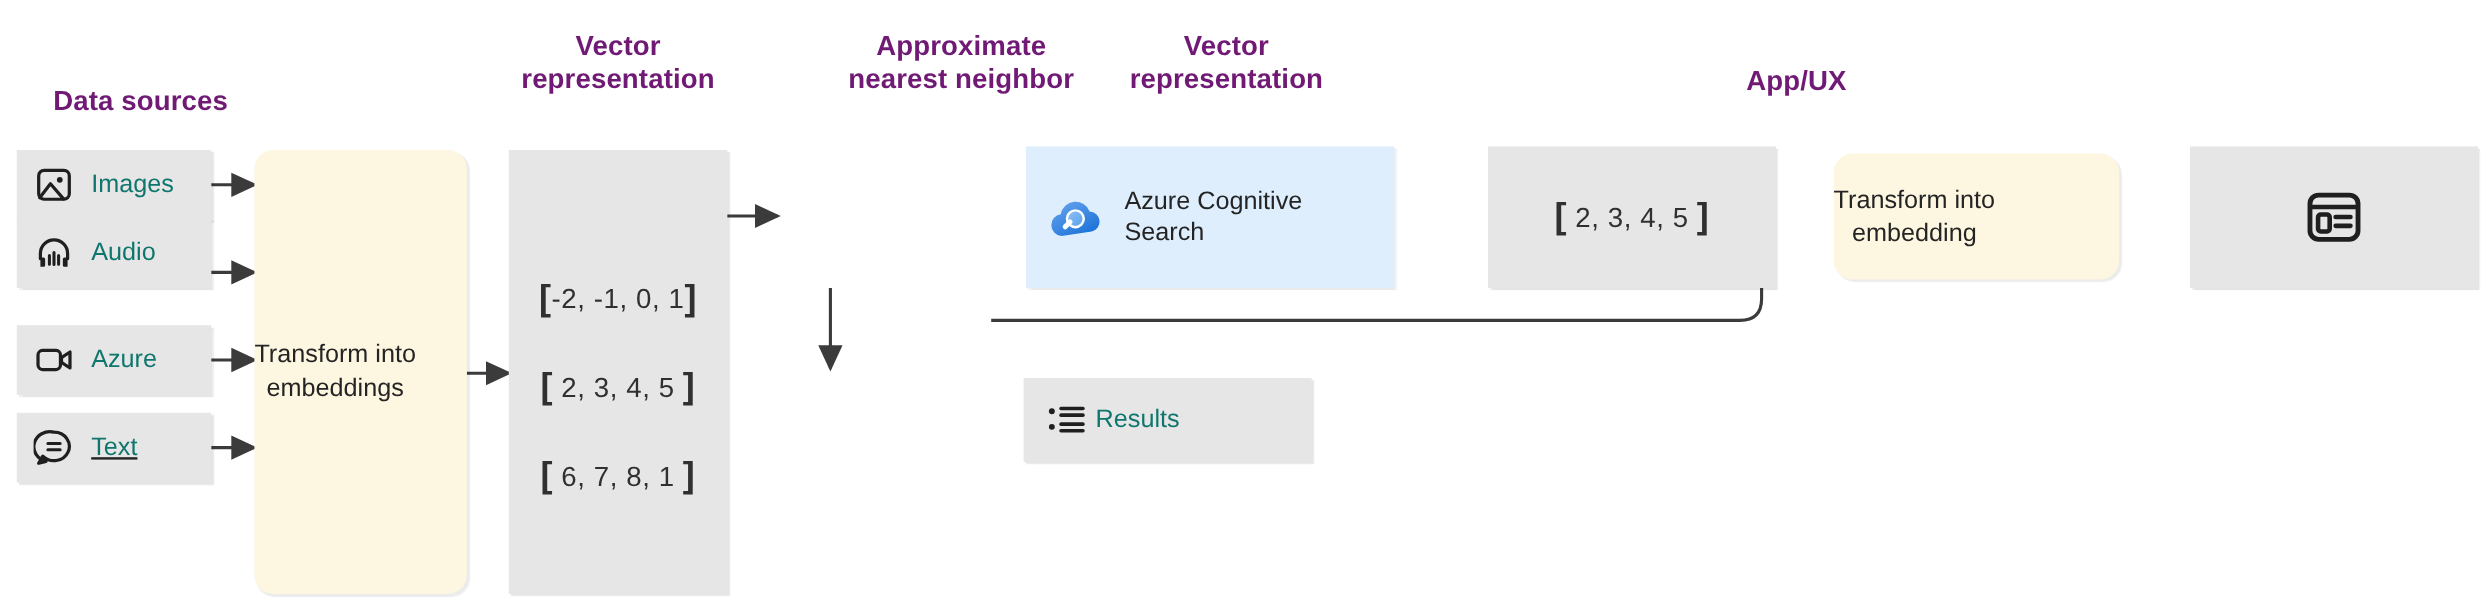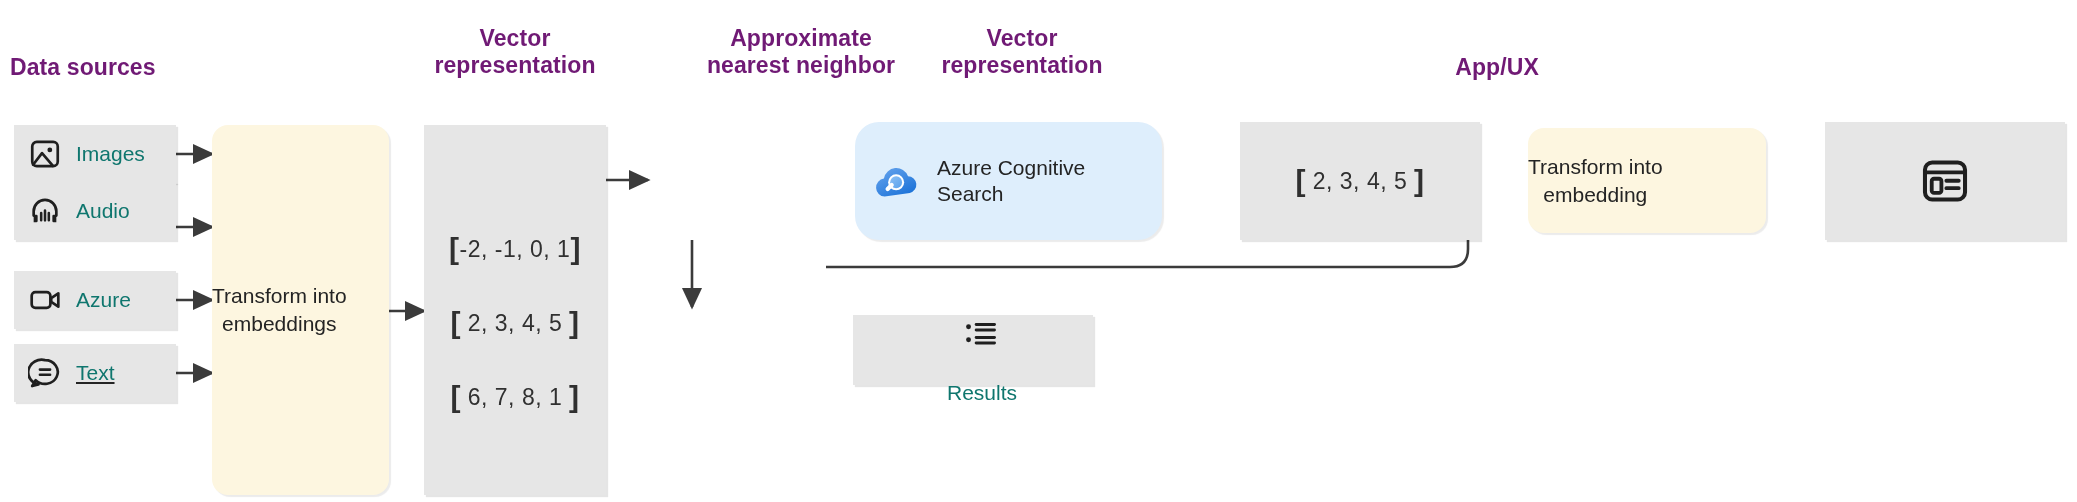--- a/index.html
+++ b/index.html
@@ -70,26 +70,25 @@
 
   .vec-single{
     background:#e6e6e6;
     box-shadow:2px 2px 1px rgba(0,0,0,0.10);
     display:flex;align-items:center;justify-content:center;
   }
 
   .azure-box{
     display:flex;align-items:center;gap:14px;
     padding-left:16px;
-    border-radius:24px;
   }
   .azure-label{font-size:21px;line-height:26px;color:#242424;}
 
   .results-box{
-    height:70px;display:flex;align-items:center;gap:28px;padding-left:18px;flex-direction:column;
+    height:70px;display:flex;align-items:center;gap:4px;padding-left:18px;
   }
 
   .appux-box{display:flex;align-items:center;justify-content:center;}
 
   svg{display:block;}
   .edges{position:absolute;left:0;top:0;width:2077px;height:502px;pointer-events:none;}
 </style>
 </head>
 <body>
 
@@ -117,21 +116,21 @@
       <line x1="930" y1="180" x2="892" y2="180"></line>
 
       <line x1="1152" y1="180" x2="1114" y2="180"></line>
 
       <line x1="1374" y1="180" x2="1336" y2="180"></line>
 
       <path d="M826,267 L1450,267 Q1468,267 1468,249 L1468,184"></path>
     </g>
   </svg>
 
-  <div class="abs heading" style="left:10px;top:54px;width:180px;text-align:left;">Data sources</div>
+  <div class="abs heading" style="left:10px;top:71px;width:180px;text-align:right;">Data sources</div>
 
   <div class="abs heading" style="left:424px;top:25px;width:182px;">Vector
 representation</div>
 
   <div class="abs heading" style="left:679px;top:25px;width:244px;">Approximate
 nearest neighbor</div>
 
   <div class="abs heading" style="left:930px;top:25px;width:184px;">Vector
 representation</div>
 

